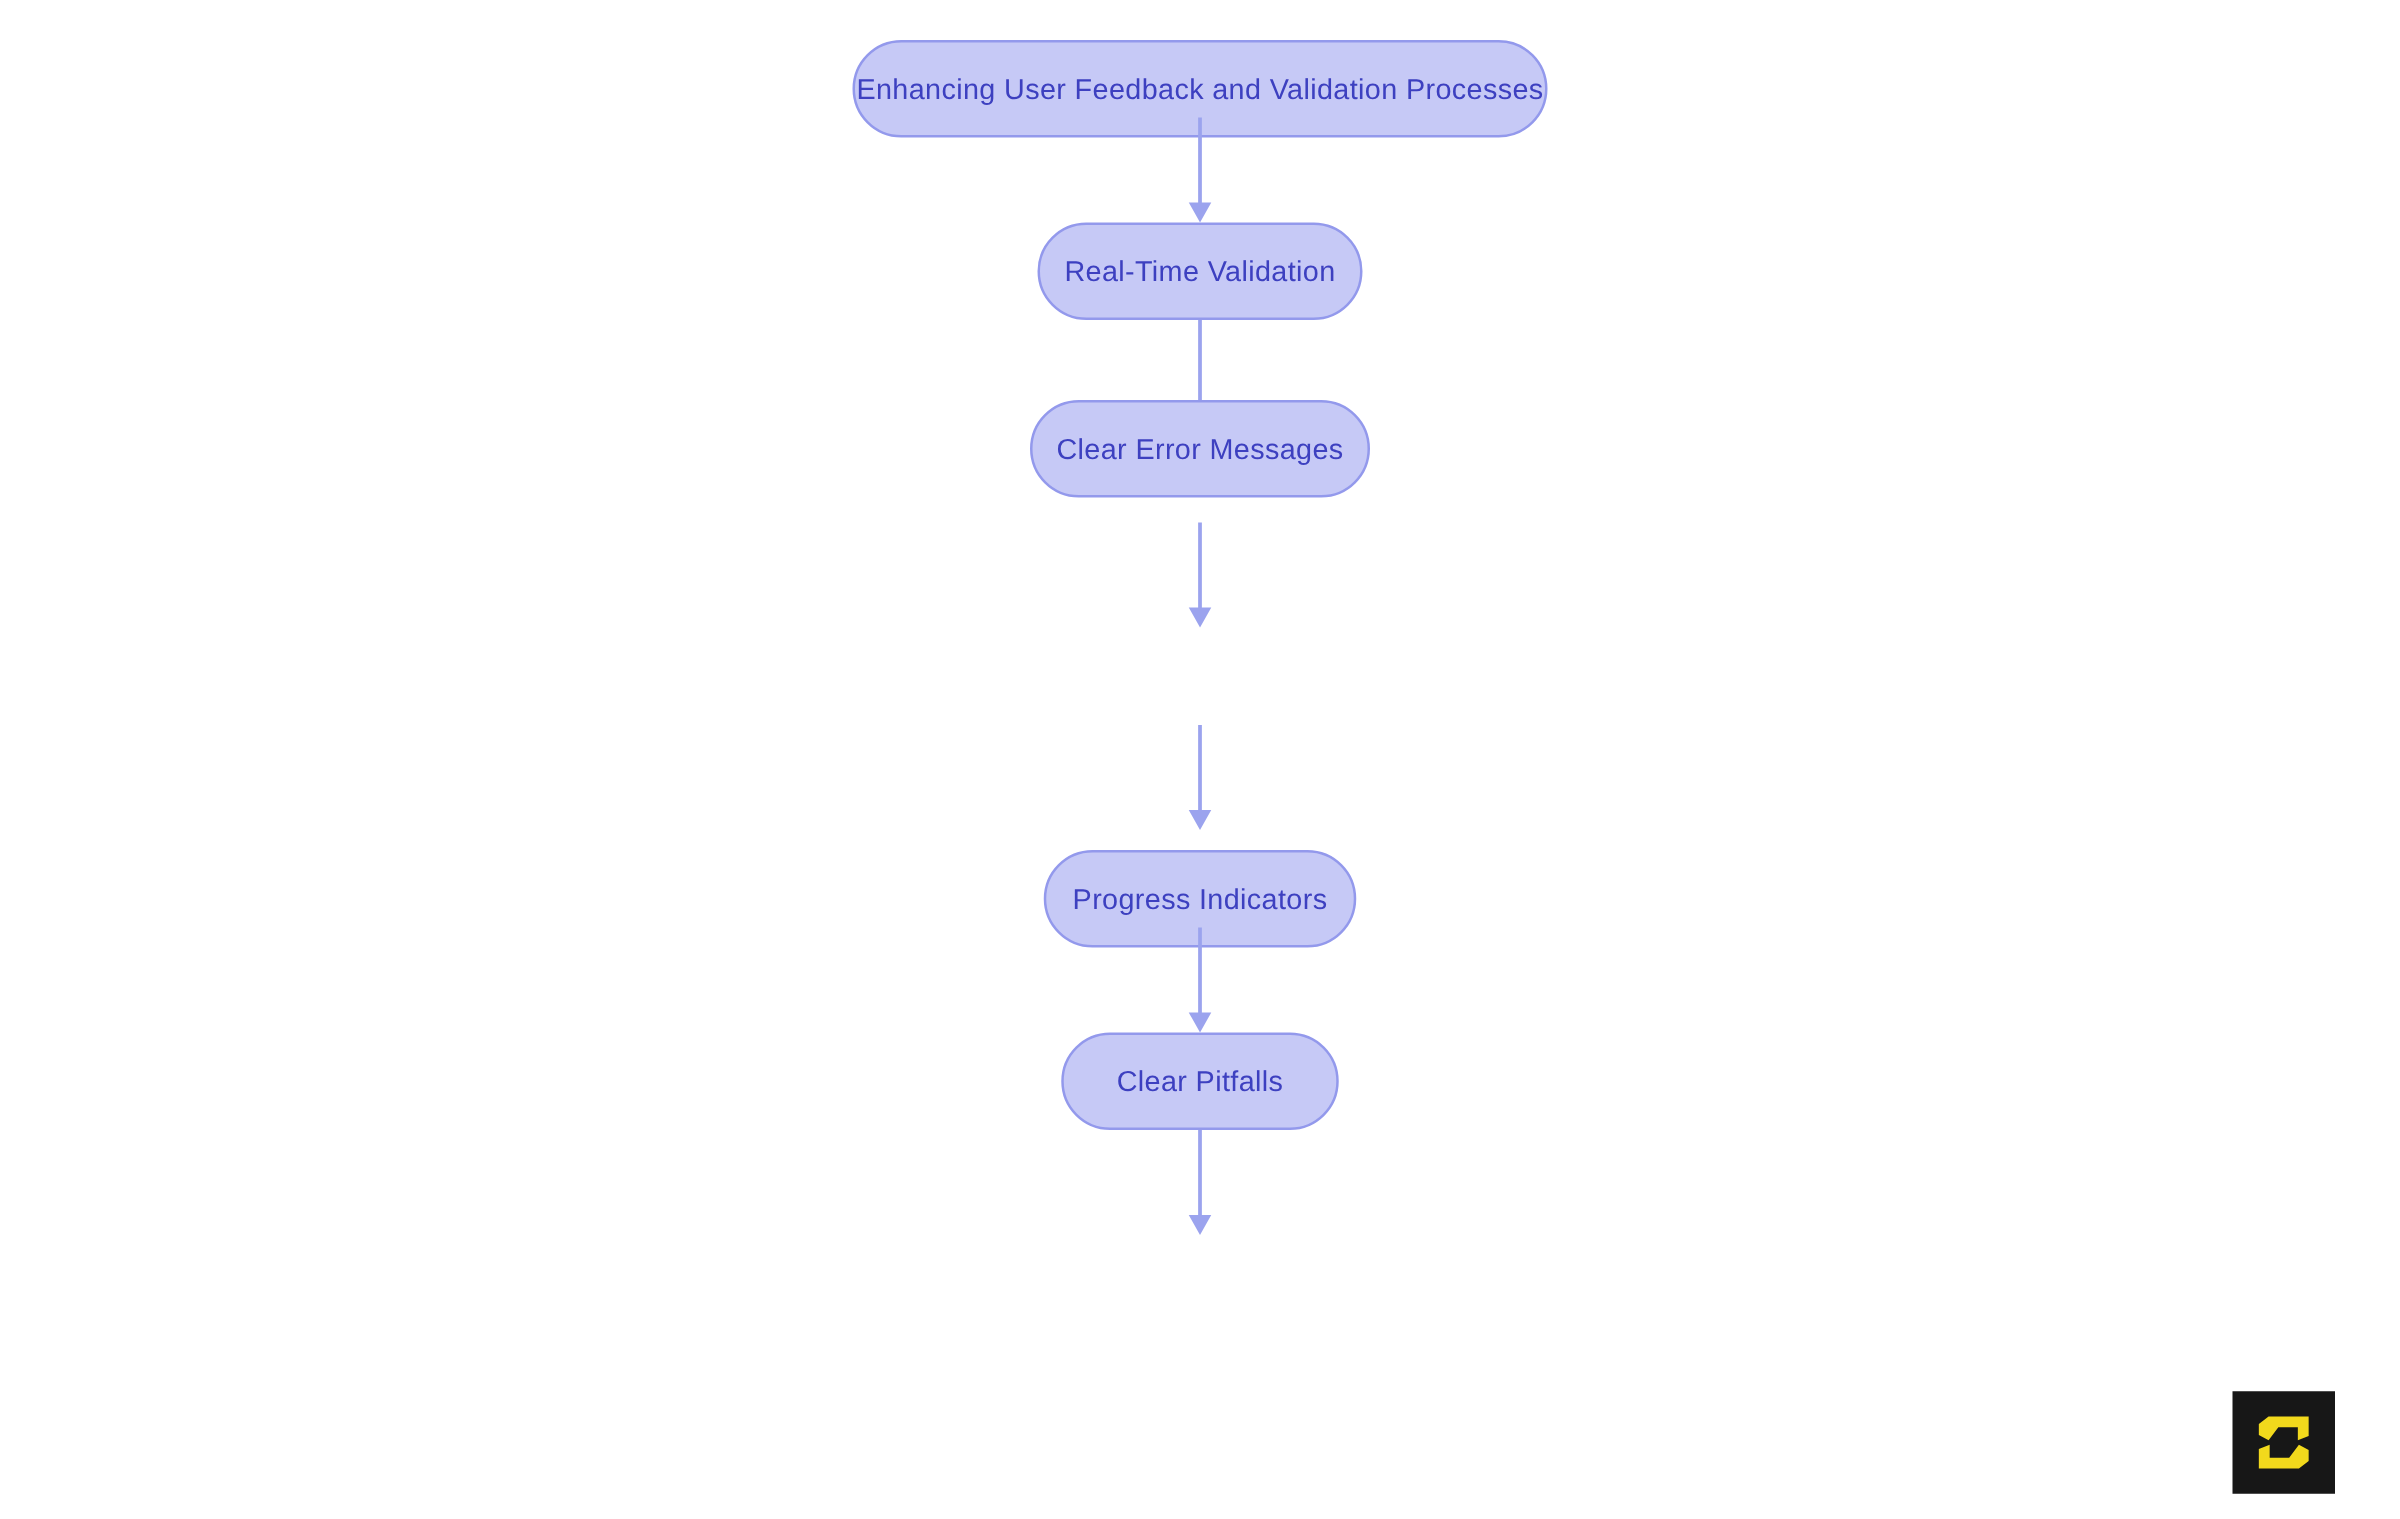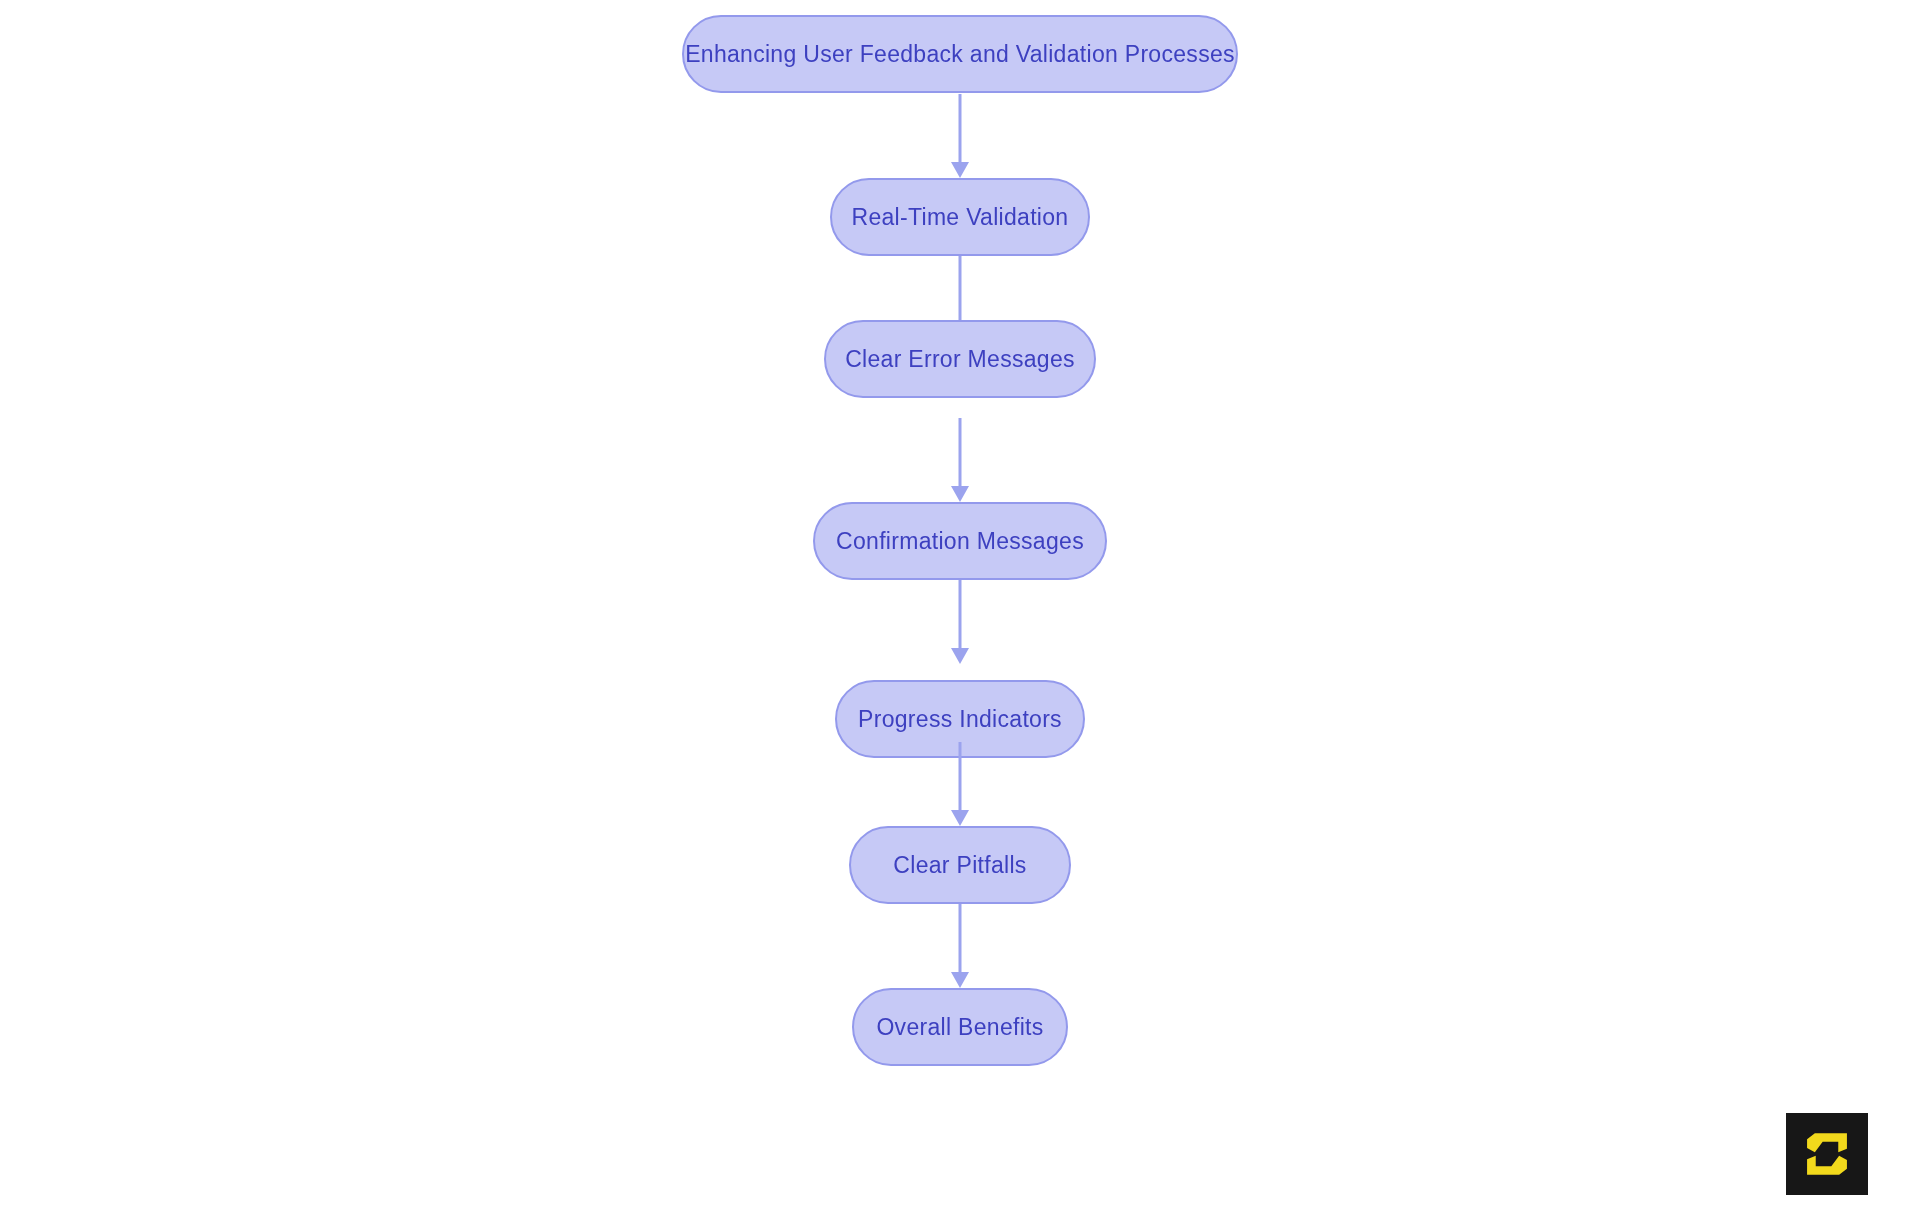--- a/index.html
+++ b/index.html
@@ -38,21 +38,21 @@
     display: flex;
     align-items: center;
     justify-content: center;
   }
   .node-label {
     font-size: 23px;
     letter-spacing: 0.3px;
     color: var(--text-color);
     white-space: nowrap;
   }
-  .n1 { top: 15px;  width: 556px; align-items: center; }
+  .n1 { top: 32px;  width: 556px; align-items: center; }
   .n2 { top: 178px; width: 260px; }
   .n3 { top: 320px; width: 272px; }
   .n4 { top: 502px; width: 294px; }
   .n5 { top: 680px; width: 250px; }
   .n6 { top: 826px; width: 222px; }
   .n7 { top: 988px; width: 216px; }
 
   .arrow {
     position: absolute;
     left: 50%;
@@ -129,23 +129,20 @@
 
   <div class="node n3">
     <span class="node-label">Clear Error Messages</span>
   </div>
 
   <div class="arrow ar3">
     <span class="shaft"></span>
     <span class="head"></span>
   </div>
 
-  <div class="node n4">
-    <span class="node-label">Confirmation Messages</span>
-  </div>
 
   <div class="arrow ar4">
     <span class="shaft"></span>
     <span class="head"></span>
   </div>
 
   <div class="node n5">
     <span class="node-label">Progress Indicators</span>
   </div>
 
@@ -156,23 +153,20 @@
 
   <div class="node n6">
     <span class="node-label">Clear Pitfalls</span>
   </div>
 
   <div class="arrow ar6">
     <span class="shaft"></span>
     <span class="head"></span>
   </div>
 
-  <div class="node n7">
-    <span class="node-label">Overall Benefits</span>
-  </div>
 
   <div class="logo-badge">
     <svg viewBox="0 0 60 60" aria-hidden="true">
       <path fill="currentColor" d="M16 6 L53 6 L53 24 L43 28 L43 16 L25 16 L16 28 L7 23 L7 13 Z"></path>
       <path fill="currentColor" d="M44 54 L7 54 L7 36 L17 32 L17 44 L35 44 L44 32 L53 37 L53 47 Z"></path>
     </svg>
   </div>
 
 </div>
 

